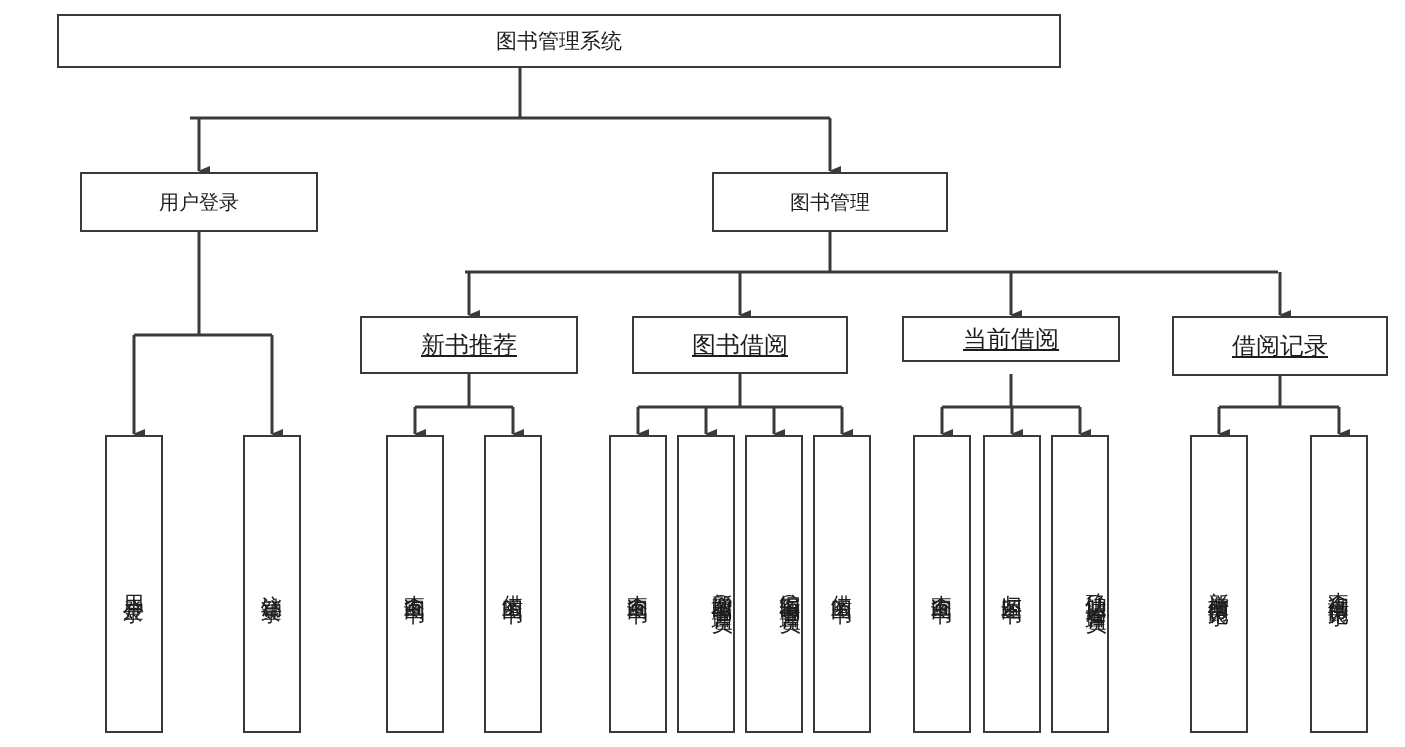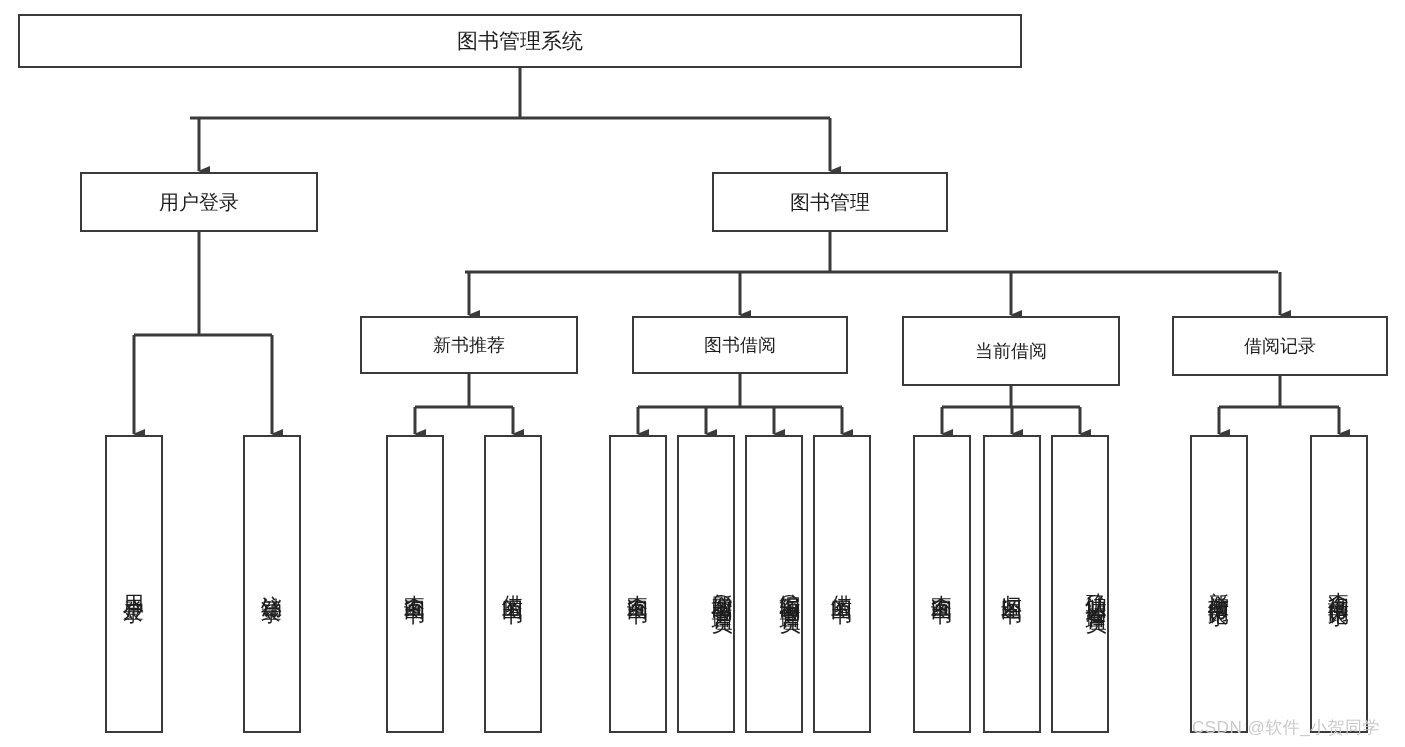--- a/index.html
+++ b/index.html
@@ -30,26 +30,28 @@
     box-sizing: border-box;
     border: 2px solid #3a3a3a;
     background: #ffffff;
     display: flex;
     align-items: center;
     justify-content: center;
     color: #1d1d1d;
   }
   .node.root {
     font-size: 21px;
+    margin-left: 39px;
   }
   .node.lvl1 {
     font-size: 20px;
   }
   .node.lvl2 {
-    font-size: 18px;
+    font-size: 24px;
+    text-decoration: underline;
   }
   .node.leaf {
     writing-mode: vertical-rl;
     text-orientation: upright;
     font-size: 21px;
     letter-spacing: 3px;
     align-items: flex-start;
     justify-content: center;
     padding-top: 10px;
     line-height: 1;
@@ -130,21 +132,21 @@
       </div>
       <div class="node lvl1" style="left: 712px; top: 172px; width: 236px; height: 60px;">
         <span class="node-label">图书管理</span>
       </div>
       <div class="node lvl2" style="left: 360px; top: 316px; width: 218px; height: 58px;">
         <span class="node-label">新书推荐</span>
       </div>
       <div class="node lvl2" style="left: 632px; top: 316px; width: 216px; height: 58px; align-items: center;">
         <span class="node-label">图书借阅</span>
       </div>
-      <div class="node lvl2" style="left: 902px; top: 316px; width: 218px; height: 70px;">
+      <div class="node lvl2" style="left: 902px; top: 316px; width: 218px; height: 46px;">
         <span class="node-label">当前借阅</span>
       </div>
       <div class="node lvl2" style="left: 1172px; top: 316px; width: 216px; height: 60px;">
         <span class="node-label">借阅记录</span>
       </div>
       <div class="node leaf center" style="left: 105px; top: 435px; width: 58px; height: 298px;">
         <span class="node-label">用户登录</span>
       </div>
       <div class="node leaf center" style="left: 243px; top: 435px; width: 58px; height: 298px;">
         <span class="node-label">注销登录</span>
@@ -177,15 +179,14 @@
         <span class="node-label">确认归还（管理员）</span>
       </div>
       <div class="node leaf center" style="left: 1190px; top: 435px; width: 58px; height: 298px;">
         <span class="node-label">新增借阅记录</span>
       </div>
       <div class="node leaf center" style="left: 1310px; top: 435px; width: 58px; height: 298px;">
         <span class="node-label">查询借阅记录</span>
       </div>
     </div>
 
-  <div class="watermark" style="left: 1192px; top: 716px;">CSDN @软件_小贺同学</div>
 
 </div>
 
 </body></html>

